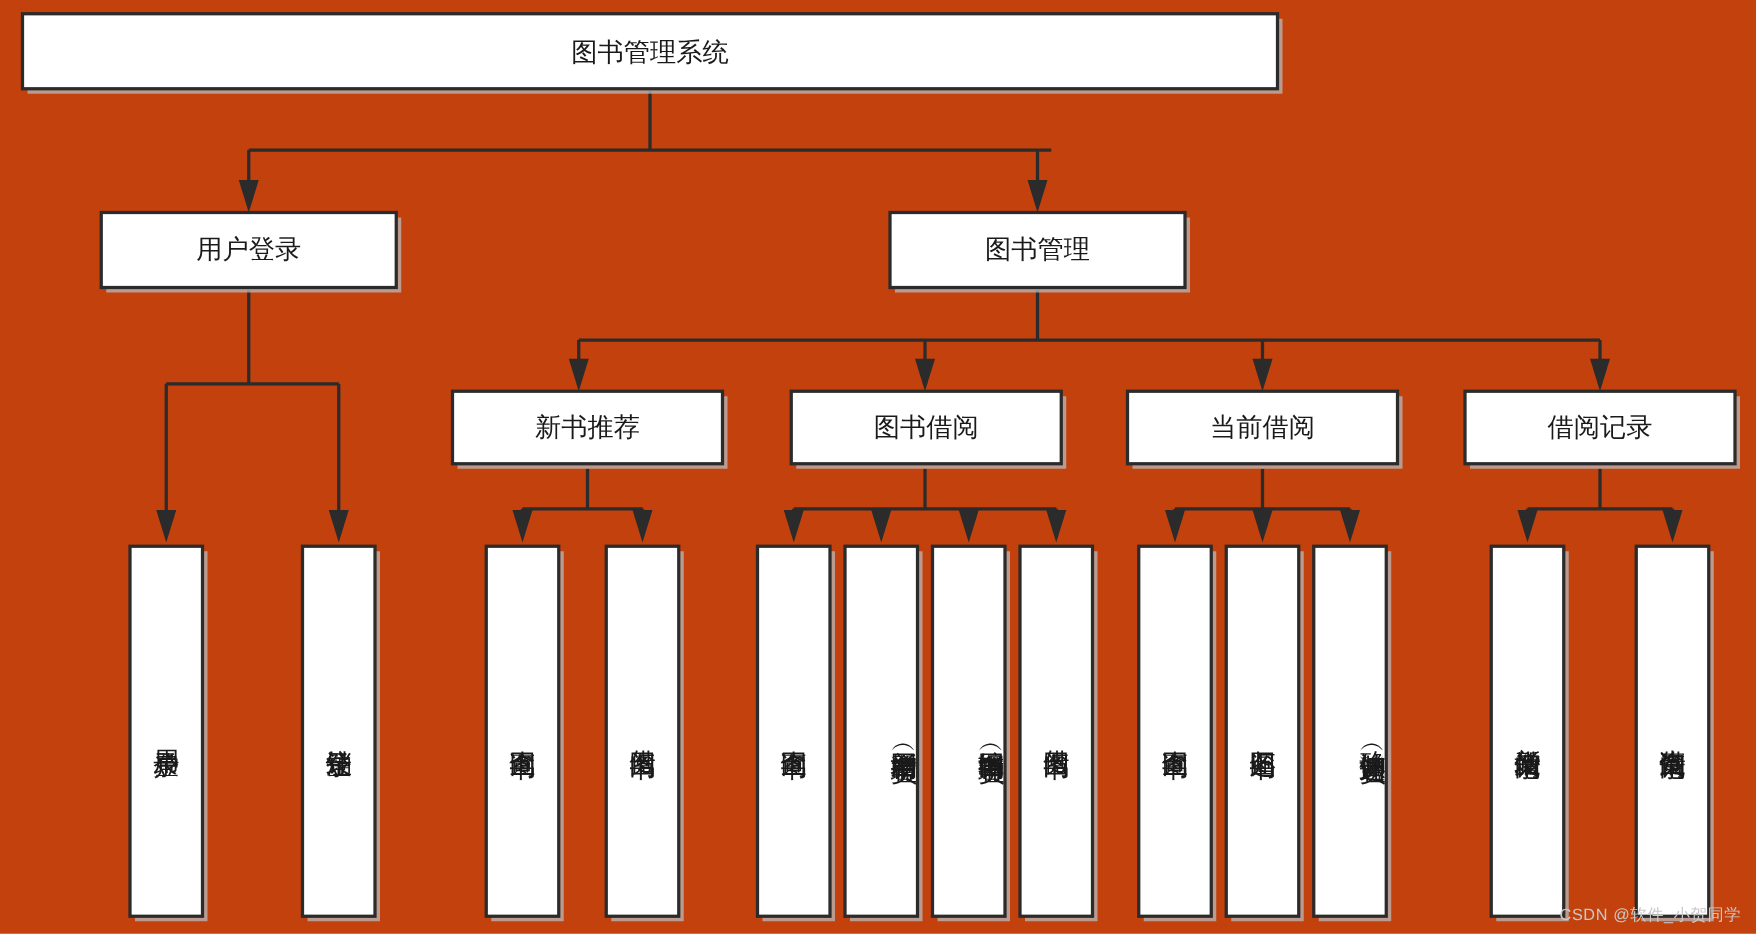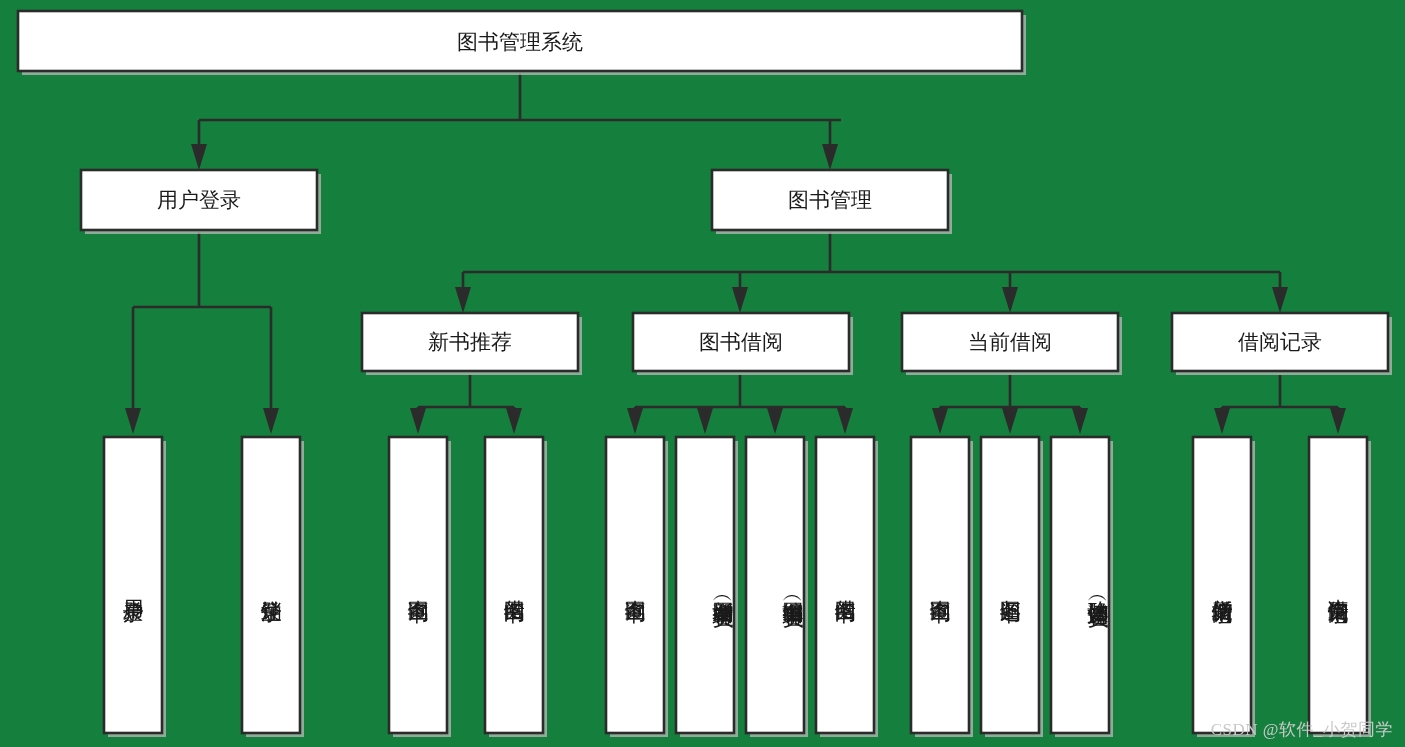--- a/index.html
+++ b/index.html
@@ -11,21 +11,21 @@
   body {
     width: 1405px;
     height: 747px;
     overflow: hidden;
     font-family: "DejaVu Sans", "Liberation Sans", sans-serif;
   }
   #diagram-root {
     position: relative;
     width: 1405px;
     height: 747px;
-    background: #15803d;
+    background: #c2410c;
   }
   svg.chart-canvas {
     position: absolute;
     left: 0;
     top: 0;
     width: 1405px;
     height: 747px;
     display: block;
   }
   .node-box {
@@ -70,22 +70,22 @@
     align-items: center;
     justify-content: center;
     text-align: center;
     pointer-events: none;
     white-space: pre;
   }
   .watermark {
     position: absolute;
     right: 12px;
     bottom: 6px;
-    font-family: Liberation Serif, serif;
-    font-size: 17px;
+    font-family: Liberation Sans, sans-serif;
+    font-size: 13px;
     color: #c9c9c9;
     letter-spacing: 0.5px;
     white-space: pre;
     text-align: center;
   }
 </style>
 </head>
 <body>
 
 <div id="diagram-root">

